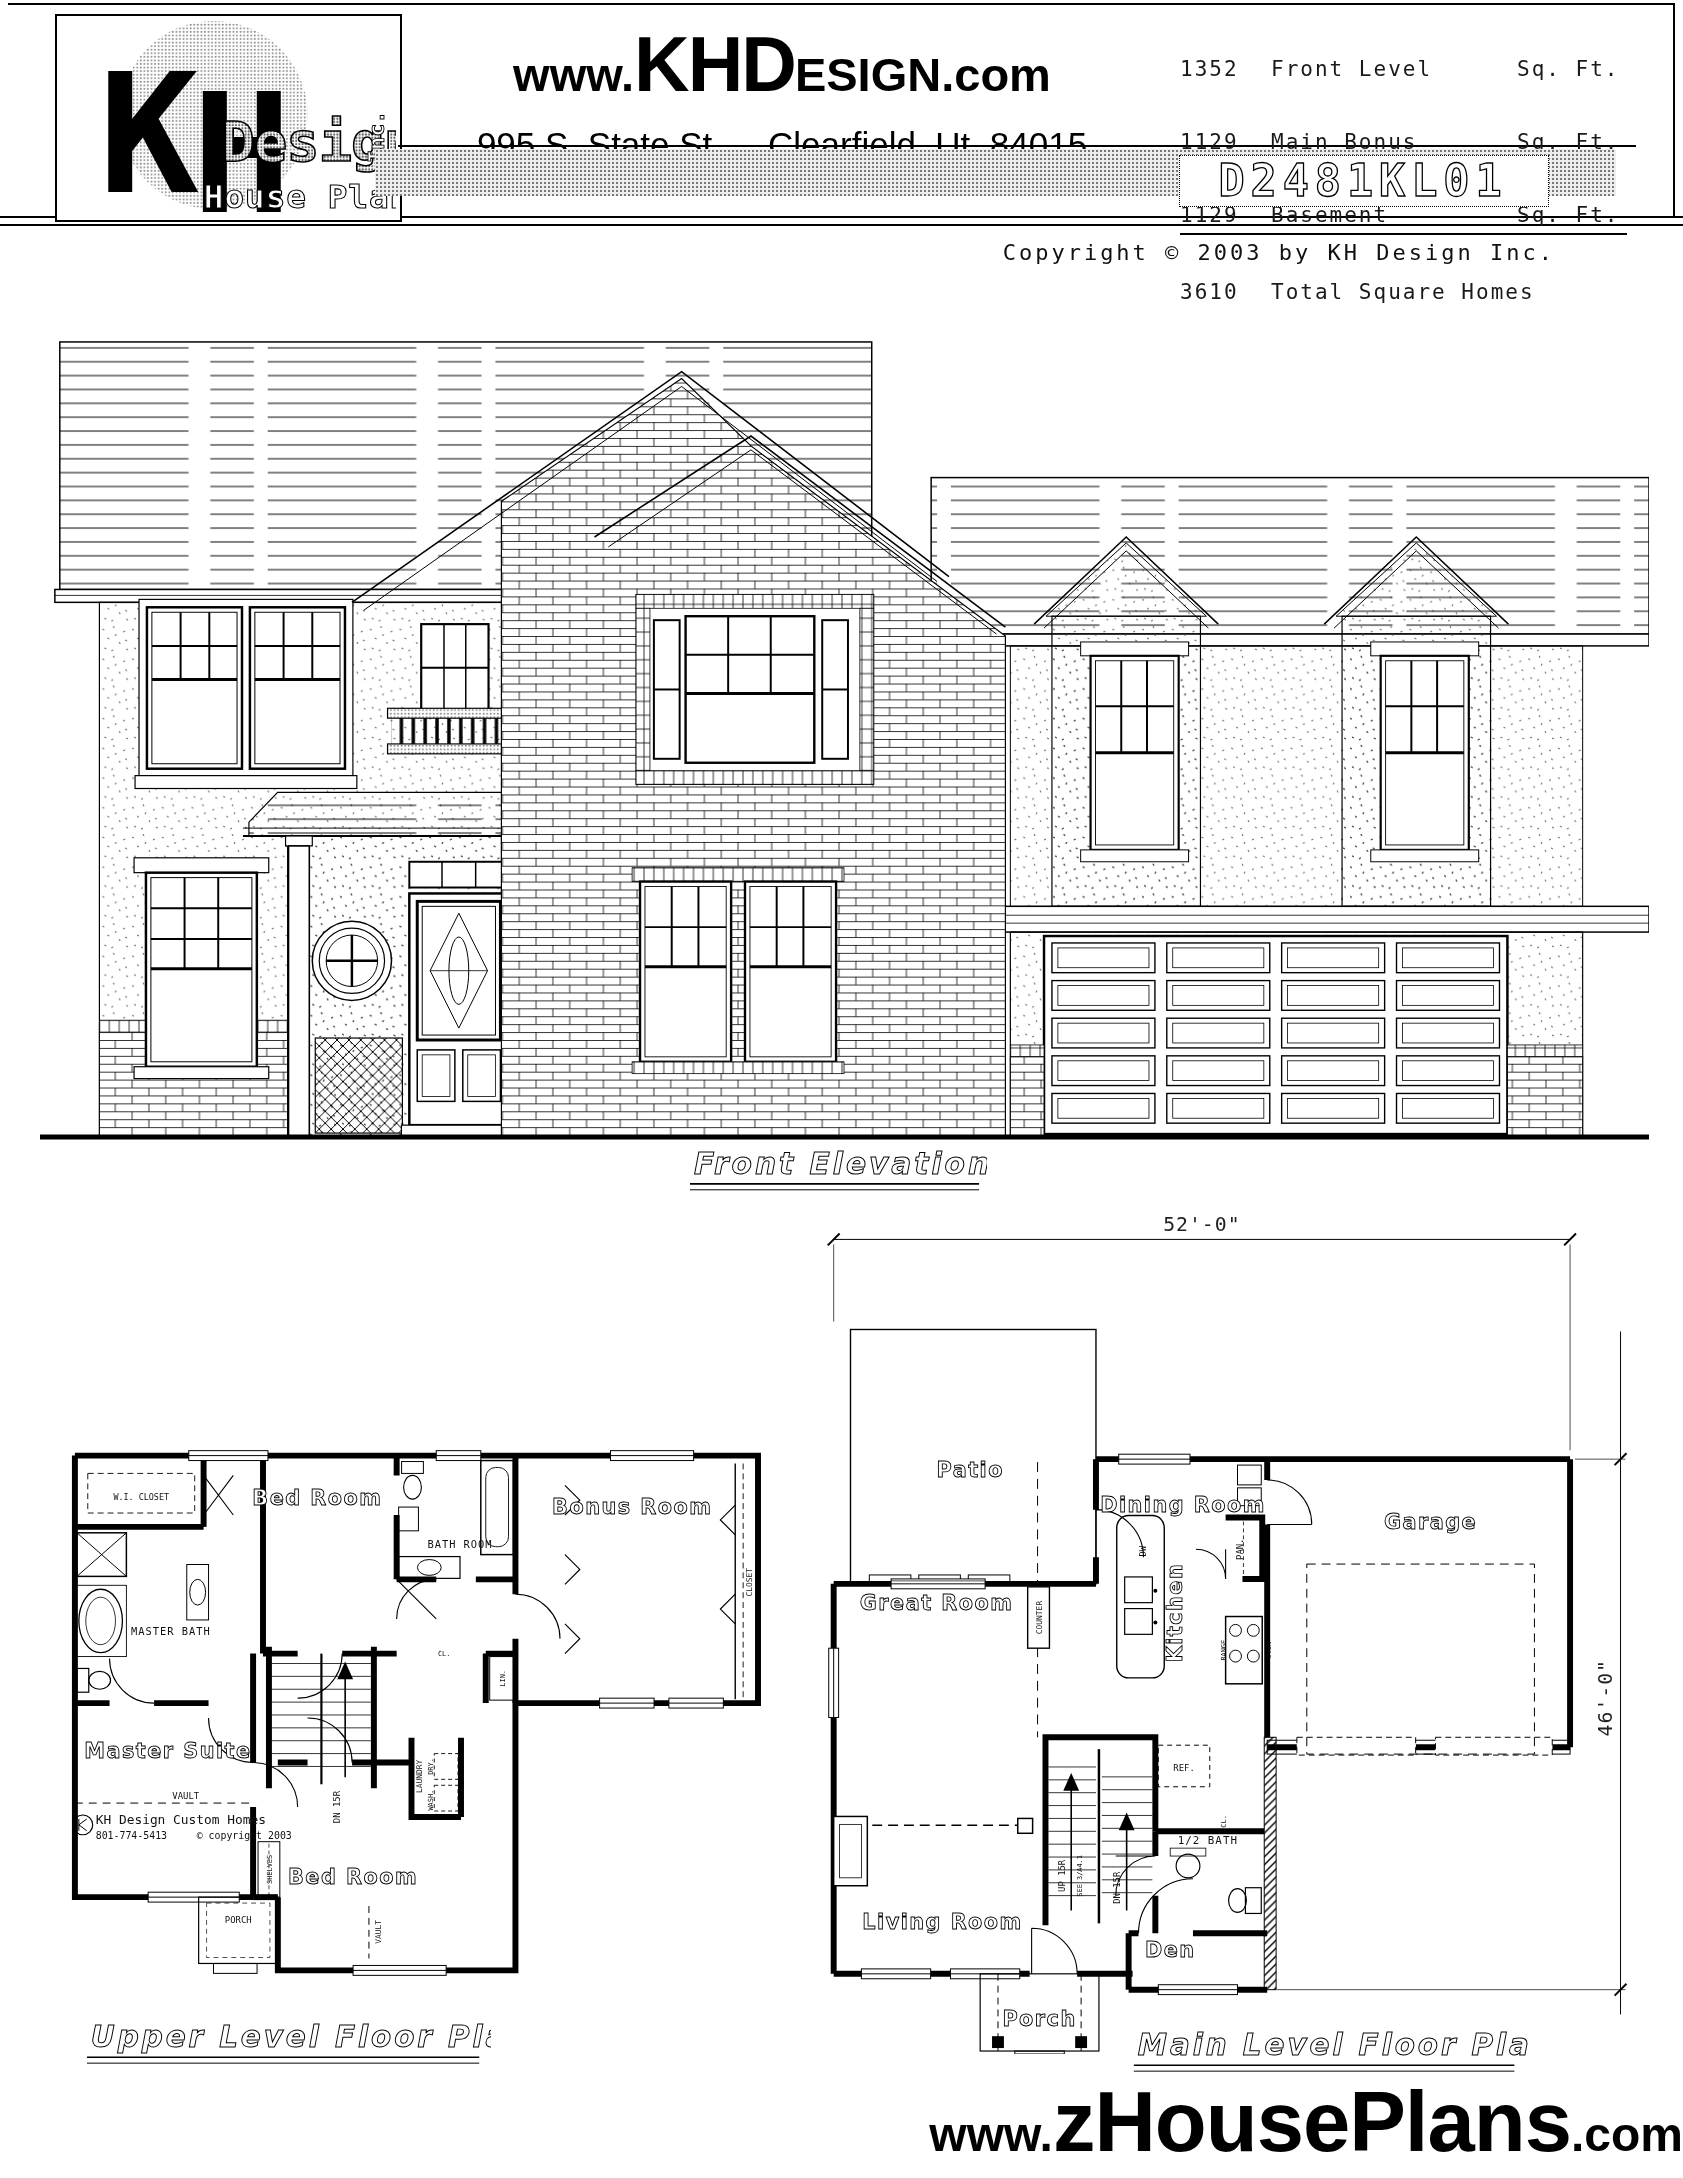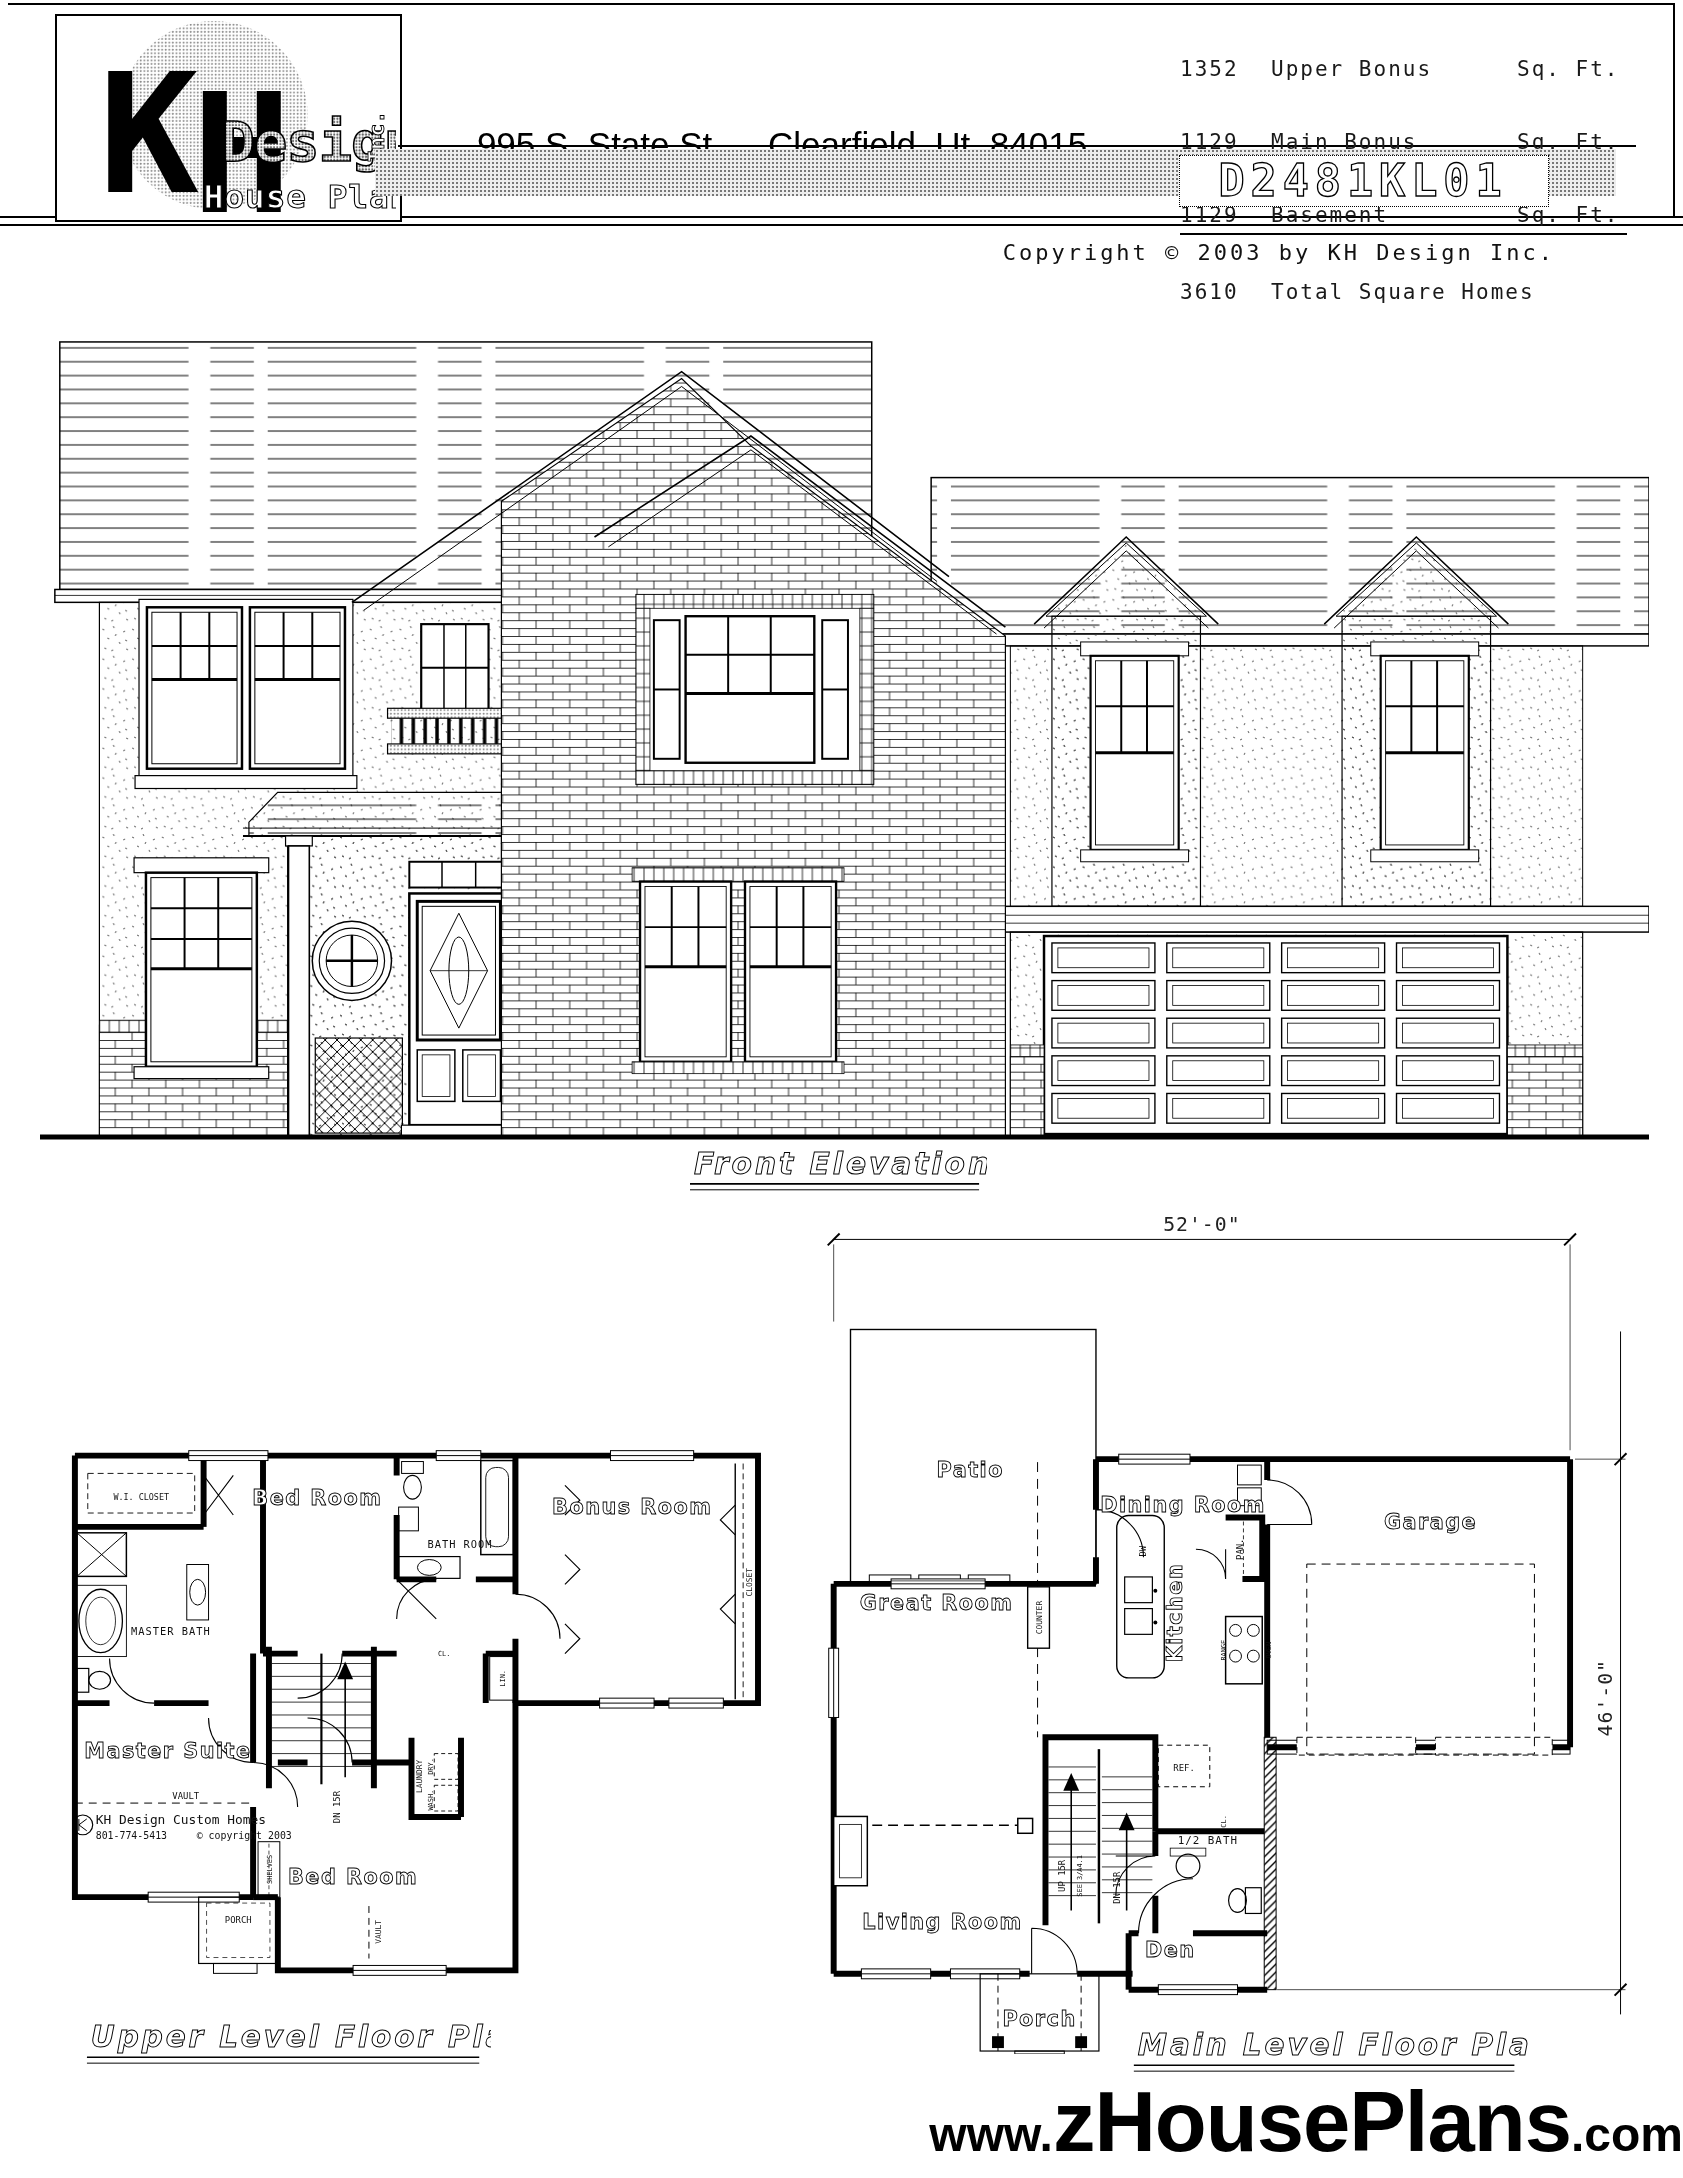--- a/index.html
+++ b/index.html
@@ -65,27 +65,28 @@
       </defs>
       <circle cx="158" cy="100" r="95" fill="url(#halft)"></circle>
       <text x="42" y="178" font-size="168" font-weight="bold" fill="#000">K</text>
       <text x="136" y="198" font-size="168" font-weight="bold" fill="#000">H</text>
       <text x="166" y="146" font-size="56" font-weight="bold" letter-spacing="-1" fill="url(#halft2)" stroke="#000" stroke-width="1.6">Design</text>
       <text transform="rotate(-90 330 122)" x="330" y="122" font-size="22" font-weight="bold" text-anchor="middle" fill="#fff" stroke="#000" stroke-width="0.9">Inc.</text>
       <text x="148" y="194" font-size="33" font-weight="bold" letter-spacing="1" fill="#fff" stroke="#000" stroke-width="1.1">House Plans</text>
     </svg>
   </div>
 
+  <div class="site"><span class="seg-pre">www.</span><span class="seg-big">KHD</span><span class="seg-small">ESIGN</span><span class="seg-pre">.com</span></div>
   <div class="addr-line"><span>995 S. State St.</span><span class="gap"></span><span>Clearfield, Ut. 84015</span></div>
   <div class="hline" style="left:398px;top:145px;width:1238px;height:1.5px;"></div>
 
   <div class="sqft">
     <div class="sq-row">
       <span class="sq-val">1352</span>
-      <span class="sq-label">Upper Bonus</span>
+      <span class="sq-label">Front Level</span>
       <span class="sq-unit">Sq. Ft.</span>
     </div>
     <div class="sq-row">
       <span class="sq-val">1129</span>
       <span class="sq-label">Main Bonus</span>
       <span class="sq-unit">Sq. Ft.</span>
     </div>
     <div class="sq-row">
       <span class="sq-val">1129</span>
       <span class="sq-label">Basement</span>

